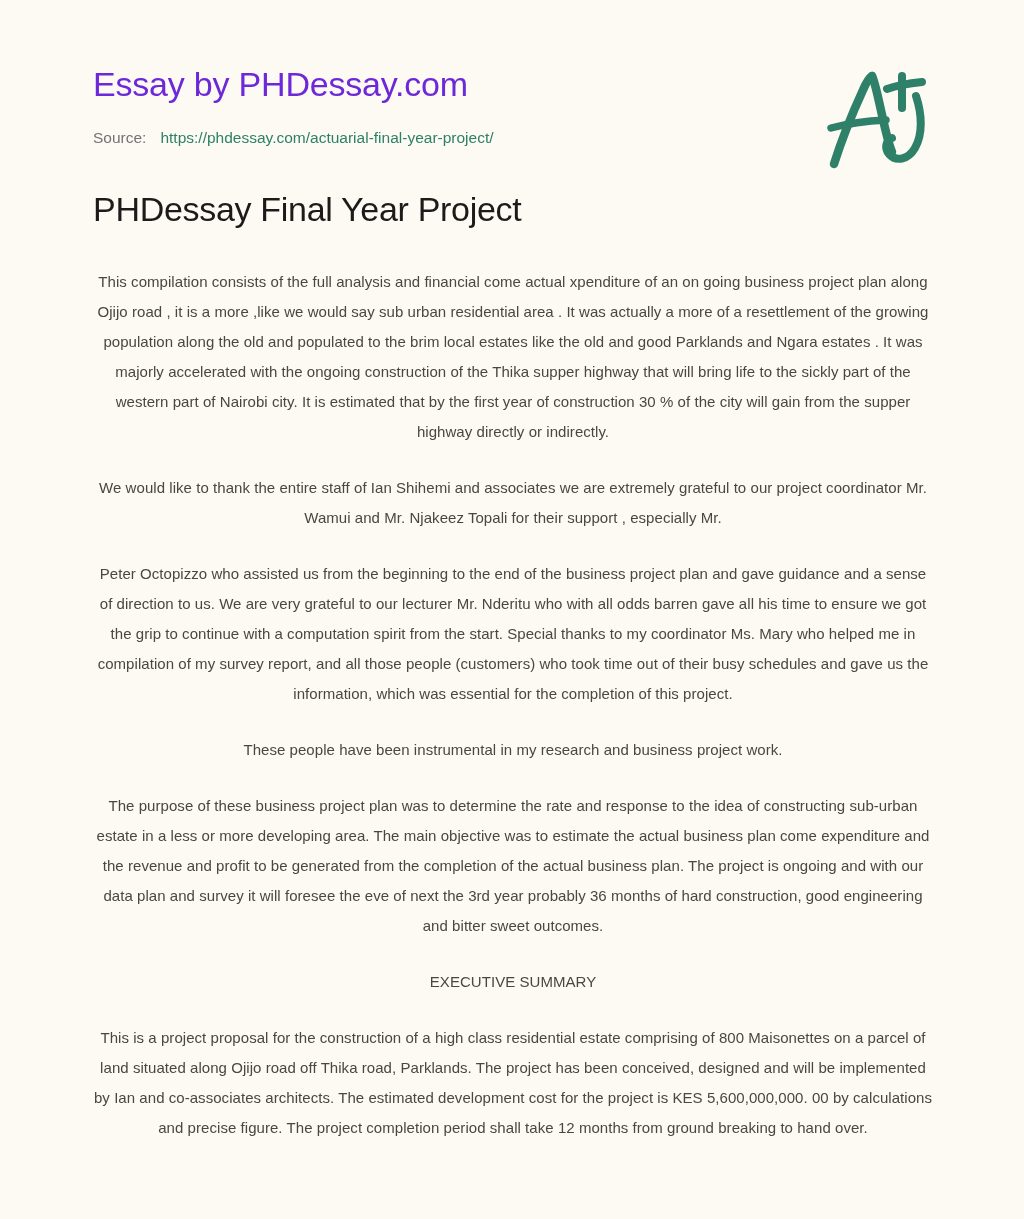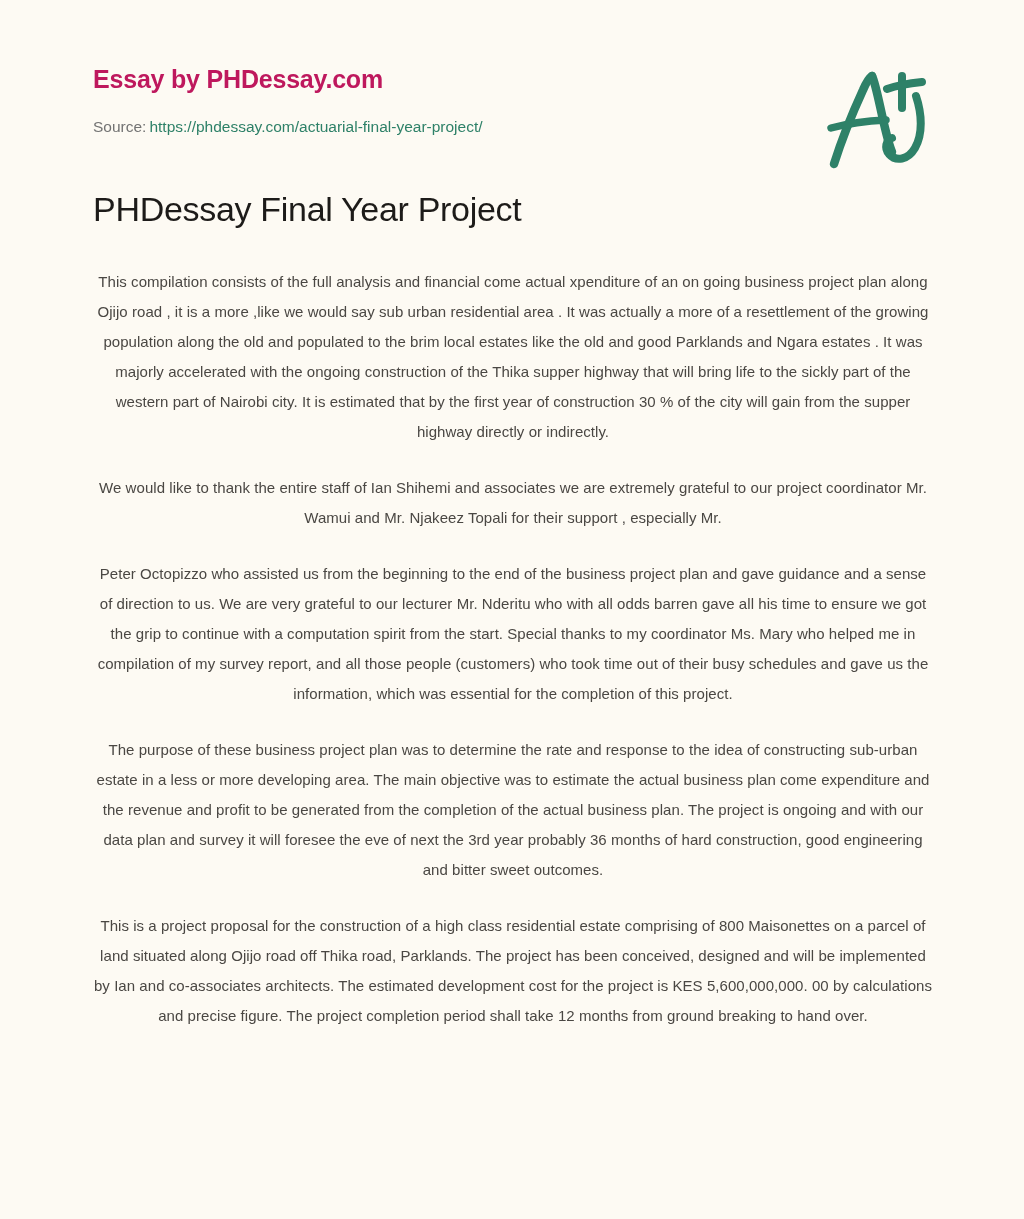--- a/index.html
+++ b/index.html
@@ -27,44 +27,44 @@
 
   
   .site-header {
     position: relative;
     padding: 64px 93px 0 93px;
     box-sizing: border-box;
     height: 188px;
   }
 
   .brand-line {
-    font-size: 25px;
-    font-weight: bold;
+    font-size: 34px;
+    font-weight: normal;
     letter-spacing: -0.2px;
-    color: #be185d;
+    color: #6d28d9;
     line-height: 1.2;
     margin: 0;
   }
 
   .source-line {
     margin-top: 23px;
     font-size: 15.5px;
     color: #7b7771;
     line-height: 1.3;
     white-space: nowrap;
   }
 
   .source-label {
     color: #737373;
   }
 
   .source-url {
     color: #2e8168;
     text-decoration: none;
-    margin-left: 3px;
+    margin-left: 14px;
   }
 
   .logo-wrap {
     position: absolute;
     right: 78px;
     top: 52px;
     width: 130px;
     height: 130px;
   }
 
@@ -140,19 +140,21 @@
     </div>
   </div>
 
   <div class="article">
     <h1 class="article-title">PHDessay Final Year Project</h1>
 
     <div class="body-block">
       <p class="para">This compilation consists of the full analysis and financial come actual xpenditure of an on going business project plan along Ojijo road , it is a more ,like we would say sub urban residential area . It was actually a more of a resettlement of the growing population along the old and populated to the brim local estates like the old and good Parklands and Ngara estates . It was majorly accelerated with the ongoing construction of the Thika supper highway that will bring life to the sickly part of the western part of Nairobi city. It is estimated that by the first year of construction 30 % of the city will gain from the supper highway directly or indirectly.</p>
       <p class="para">We would like to thank the entire staff of Ian Shihemi and associates we are extremely grateful to our project coordinator Mr. Wamui and Mr. Njakeez Topali for their support , especially Mr.</p>
       <p class="para">Peter Octopizzo who assisted us from the beginning to the end of the business project plan and gave guidance and a sense of direction to us. We are very grateful to our lecturer Mr. Nderitu who with all odds barren gave all his time to ensure we got the grip to continue with a computation spirit from the start. Special thanks to my coordinator Ms. Mary who helped me in compilation of my survey report, and all those people (customers) who took time out of their busy schedules and gave us the information, which was essential for the completion of this project.</p>
+      <p class="para">These people have been instrumental in my research and business project work.</p>
       <p class="para">The purpose of these business project plan was to determine the rate and response to the idea of constructing sub-urban estate in a less or more developing area. The main objective was to estimate the actual business plan come expenditure and the revenue and profit to be generated from the completion of the actual business plan. The project is ongoing and with our data plan and survey it will foresee the eve of next the 3rd year probably 36 months of hard construction, good engineering and bitter sweet outcomes.</p>
+      <p class="para heading-para">EXECUTIVE SUMMARY</p>
       <p class="para">This is a project proposal for the construction of a high class residential estate comprising of 800 Maisonettes on a parcel of land situated along Ojijo road off Thika road, Parklands. The project has been conceived, designed and will be implemented by Ian and co-associates architects. The estimated development cost for the project is KES 5,600,000,000. 00 by calculations and precise figure. The project completion period shall take 12 months from ground breaking to hand over.</p>
 
     </div>
   </div>
 
 </div>
 
 </body></html>

